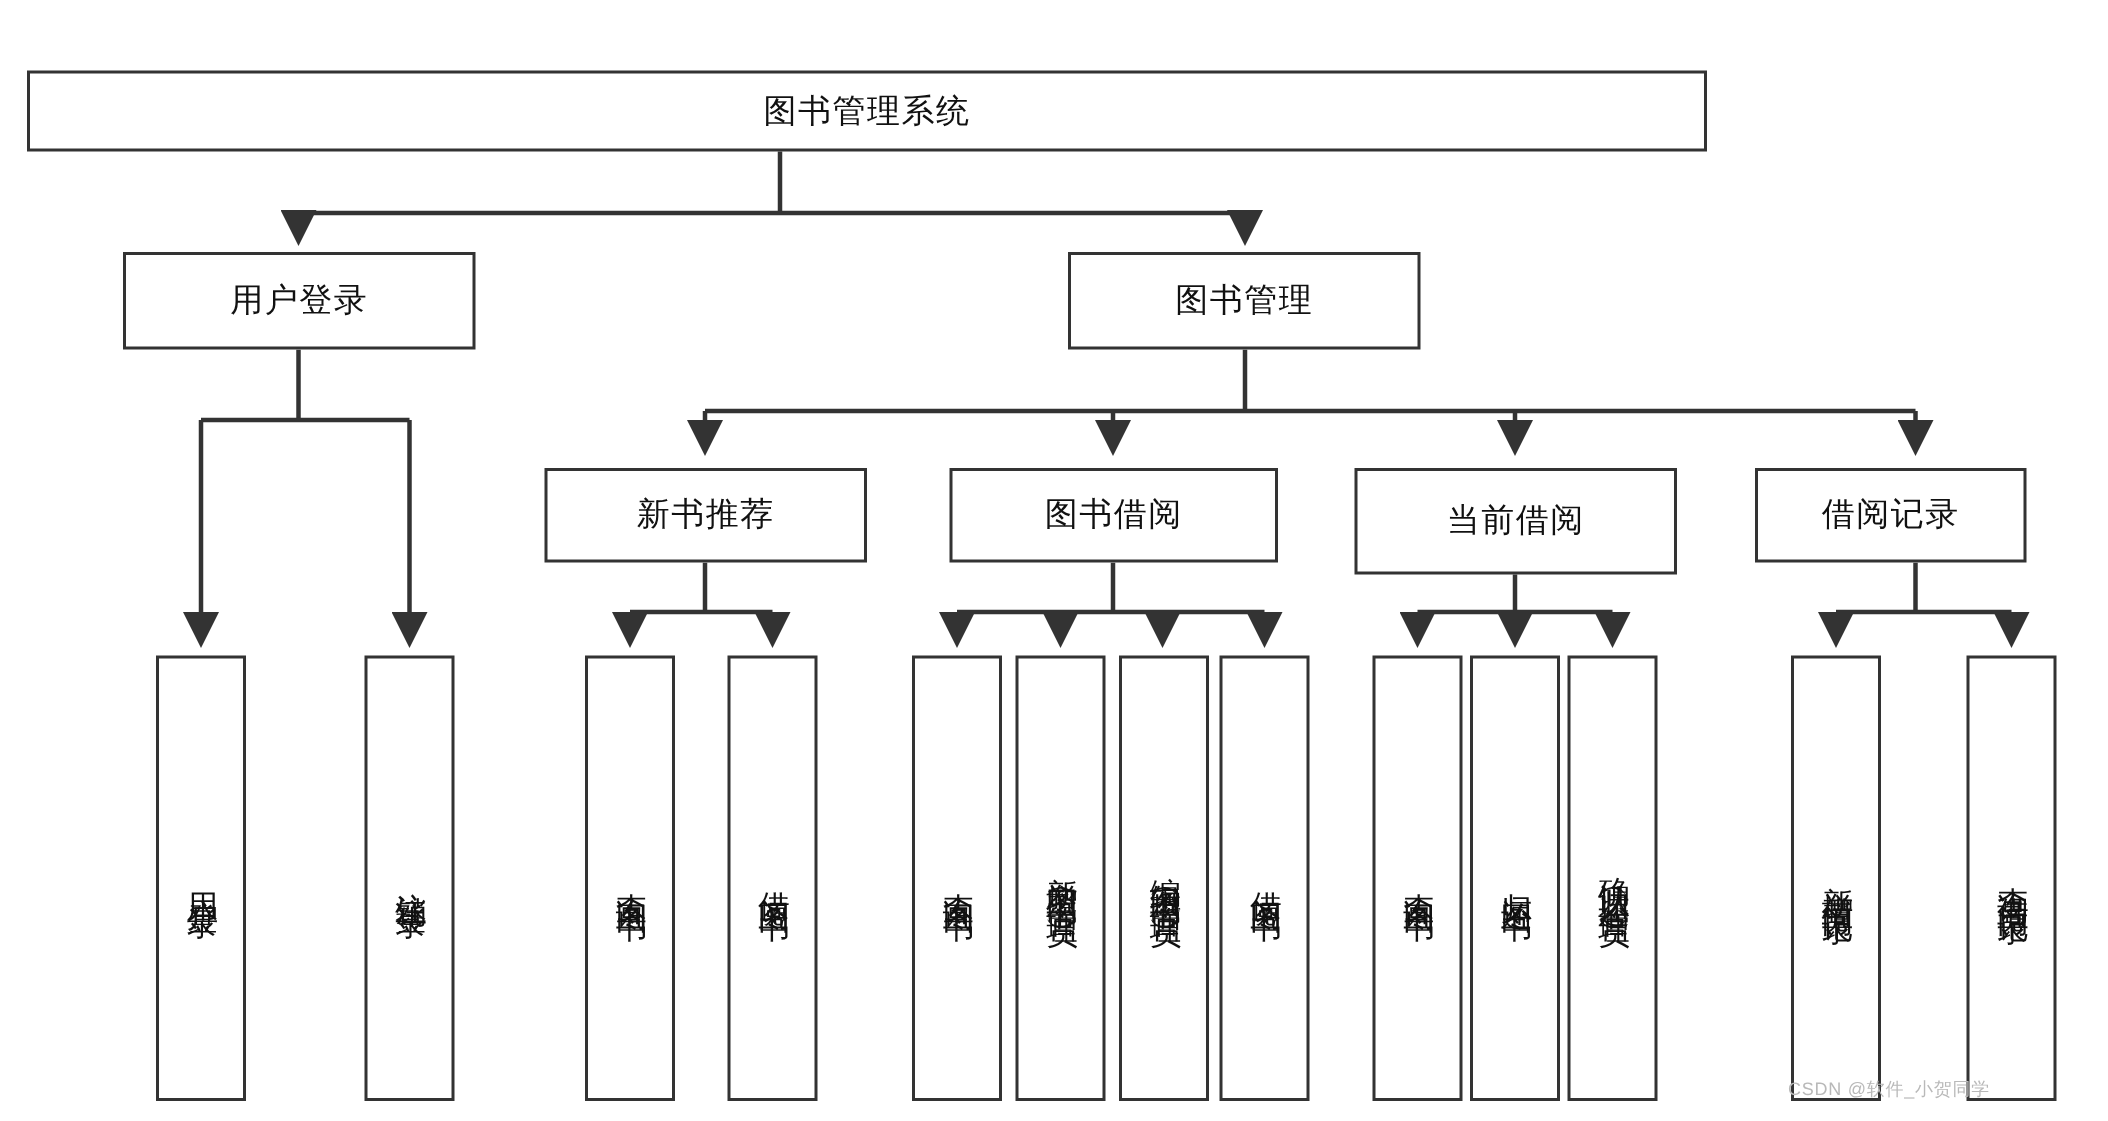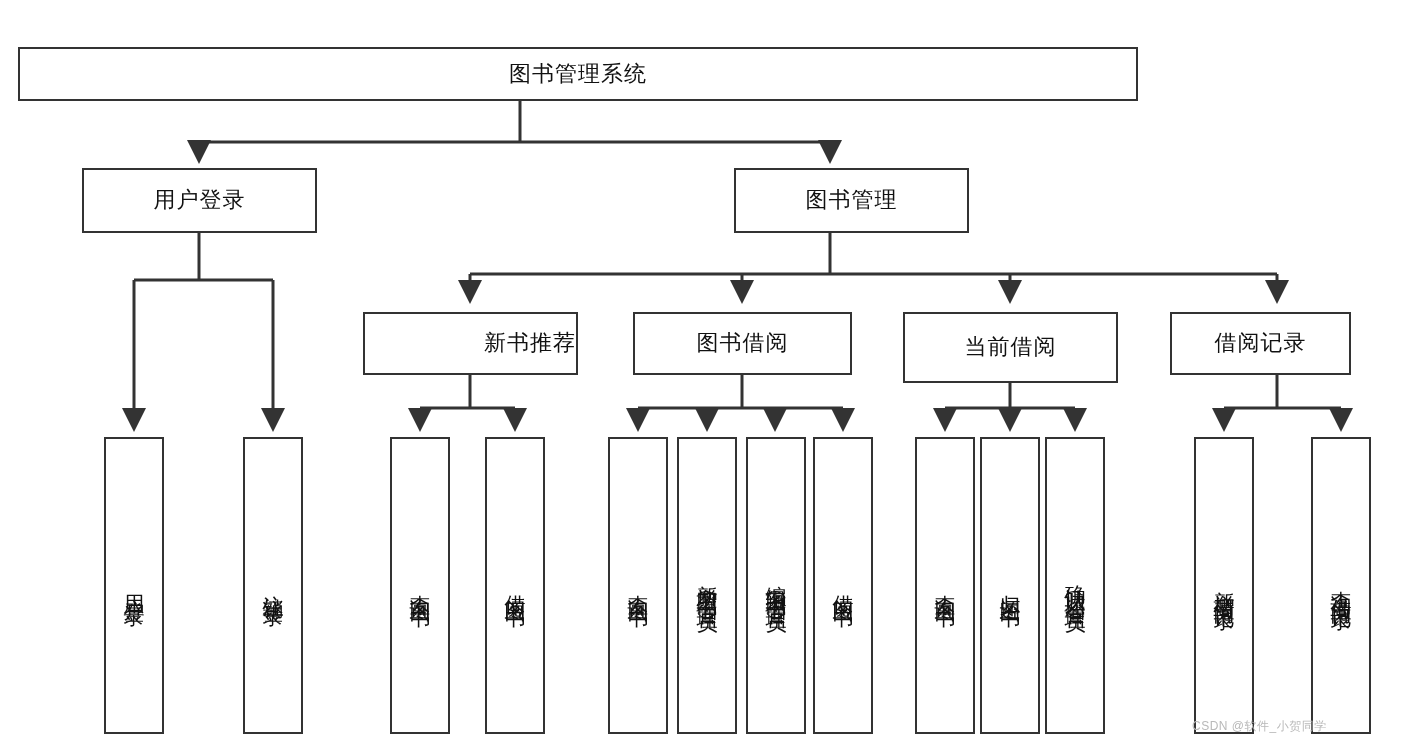--- a/index.html
+++ b/index.html
@@ -125,25 +125,25 @@
     <path class="edge-line" d="M 1341 408 L 1341 428" marker-end="url(#arrow)"></path>
   </svg>
 
   <div class="node h title-node" style="left:18px; top:12px; width:1120px; height:54px;margin-top:35px;">
     <span>图书管理系统</span>
   </div>
 
   <div class="node h" style="left:82px; top:168px; width:235px; height:65px;">
     <span>用户登录</span>
   </div>
-  <div class="node h" style="left:734px; top:168px; width:235px; height:65px;">
+  <div class="node h" style="left:712px; top:168px; width:235px; height:65px;">
     <span>图书管理</span>
   </div>
 
-  <div class="node h" style="left:363px; top:312px; width:215px; height:63px;justify-content:flex-end;">
+  <div class="node h" style="left:363px; top:312px; width:215px; height:63px;">
     <span>新书推荐</span>
   </div>
   <div class="node h" style="left:633px; top:312px; width:219px; height:63px;justify-content:center;">
     <span>图书借阅</span>
   </div>
   <div class="node h" style="left:903px; top:312px; width:215px; height:71px;">
     <span>当前借阅</span>
   </div>
   <div class="node h" style="left:1170px; top:312px; width:181px; height:63px;">
     <span>借阅记录</span>

